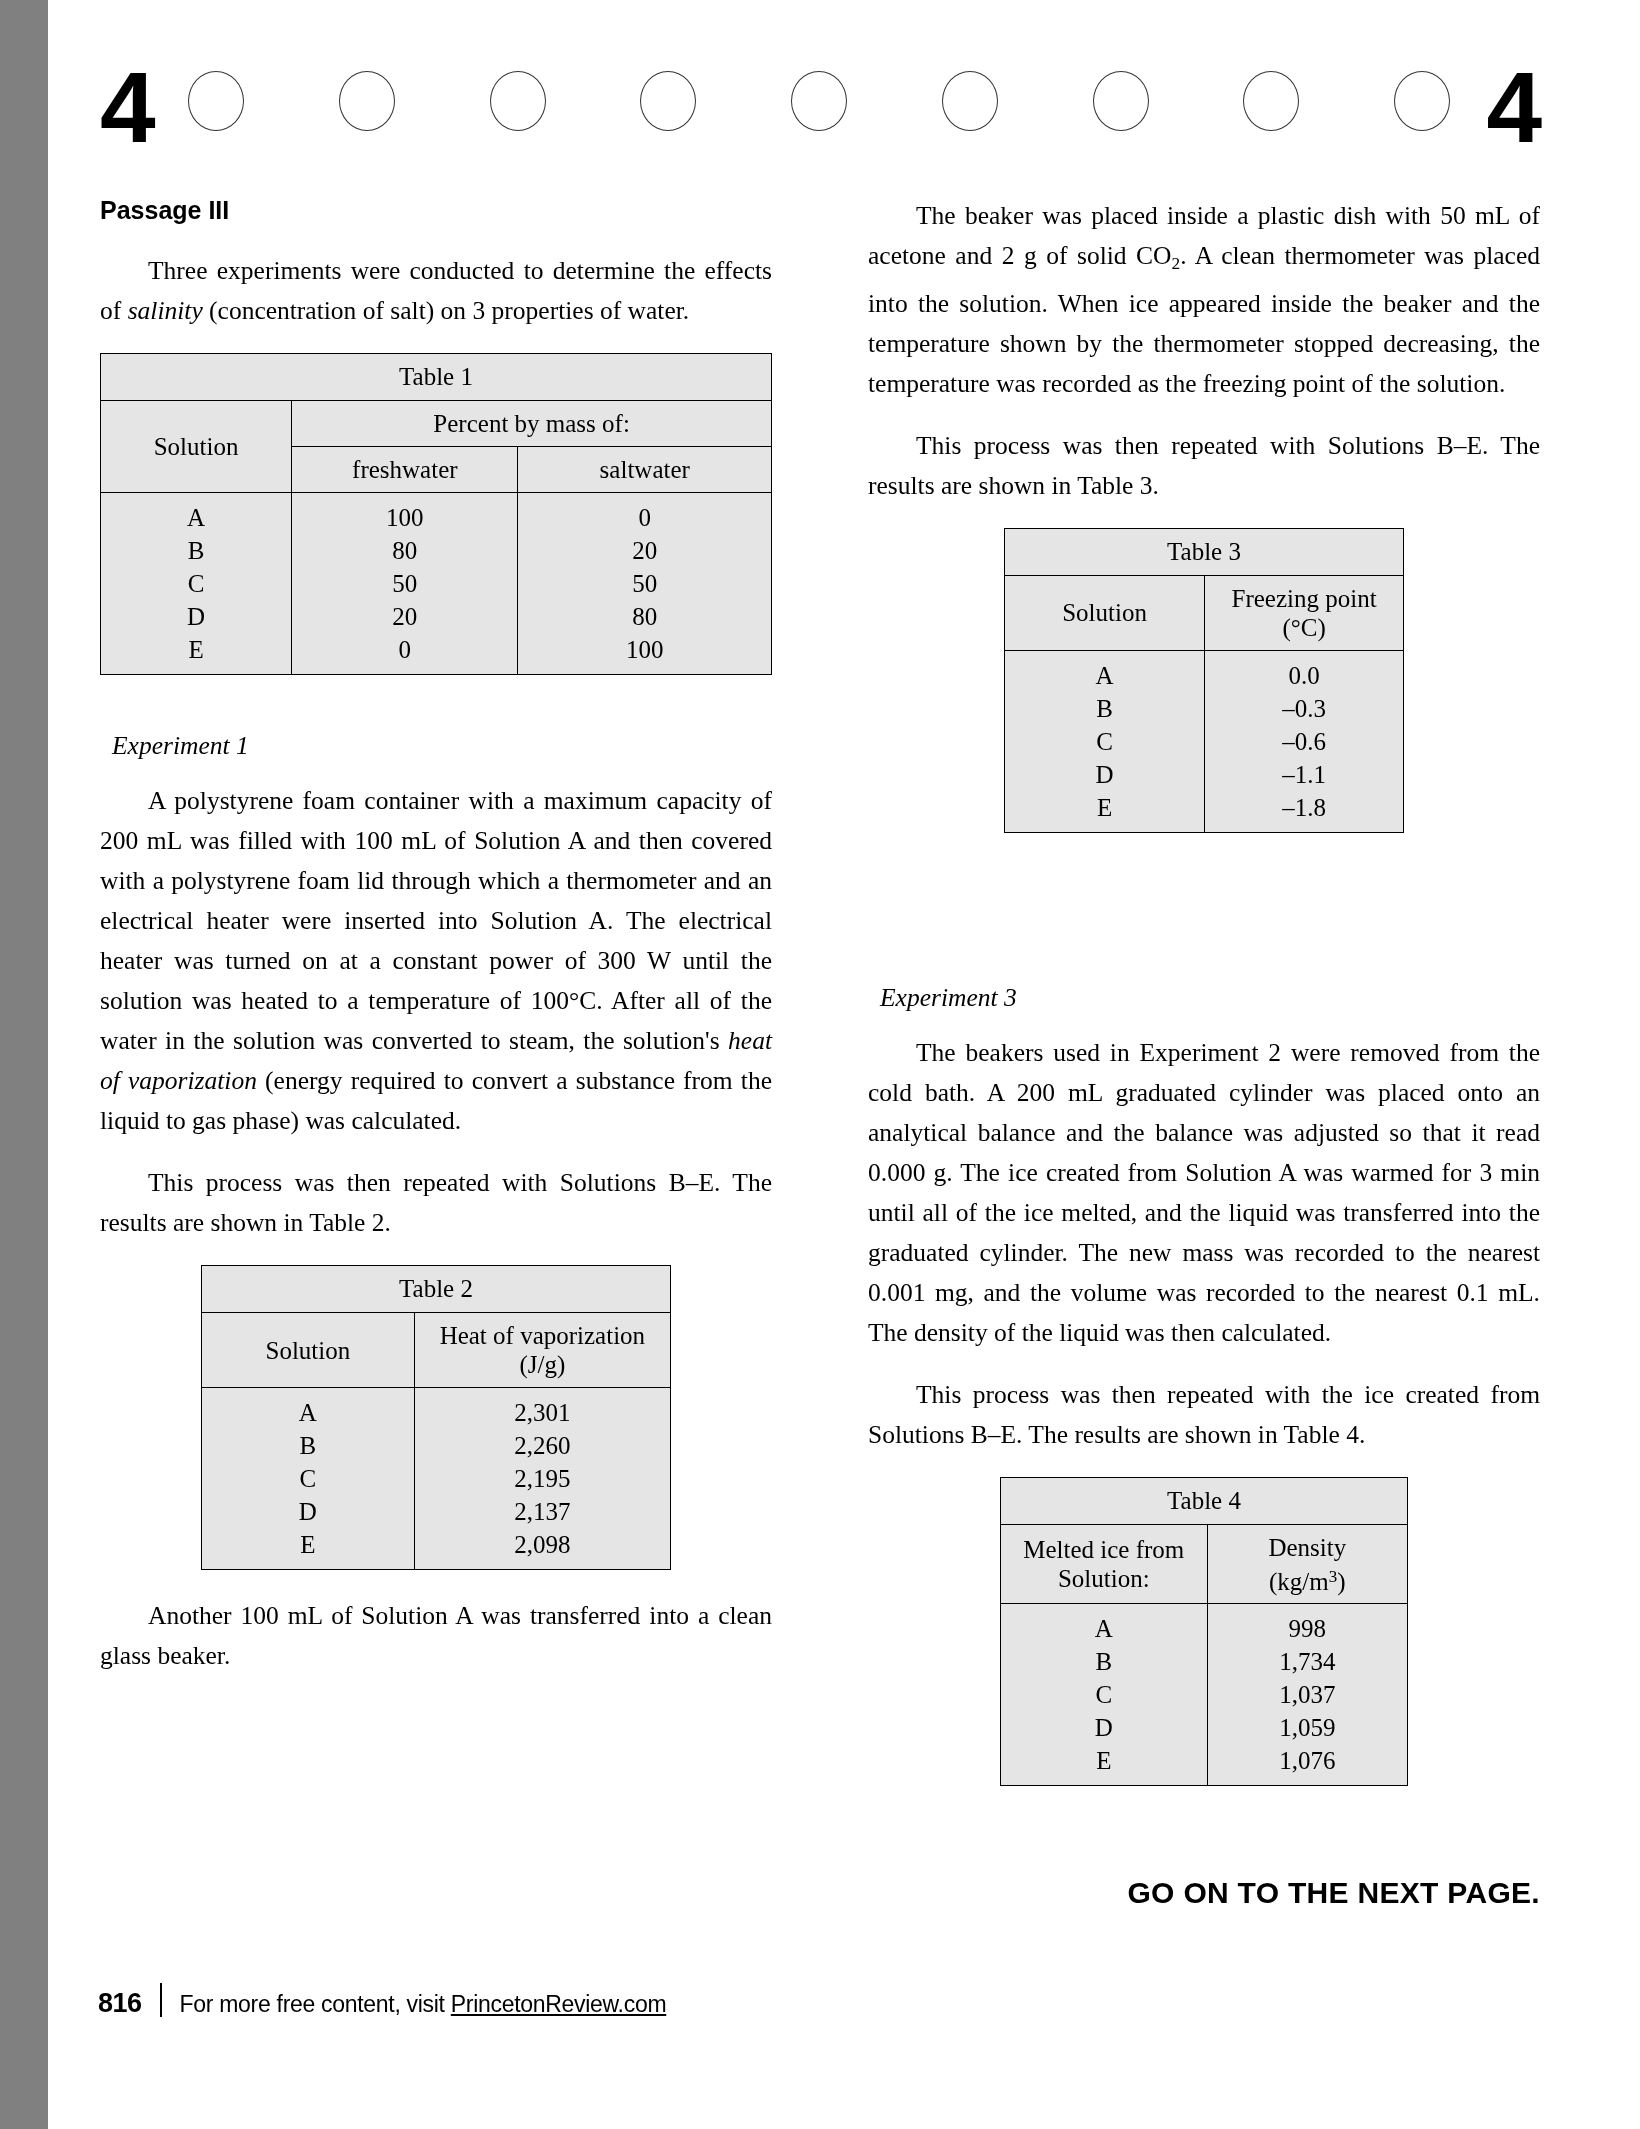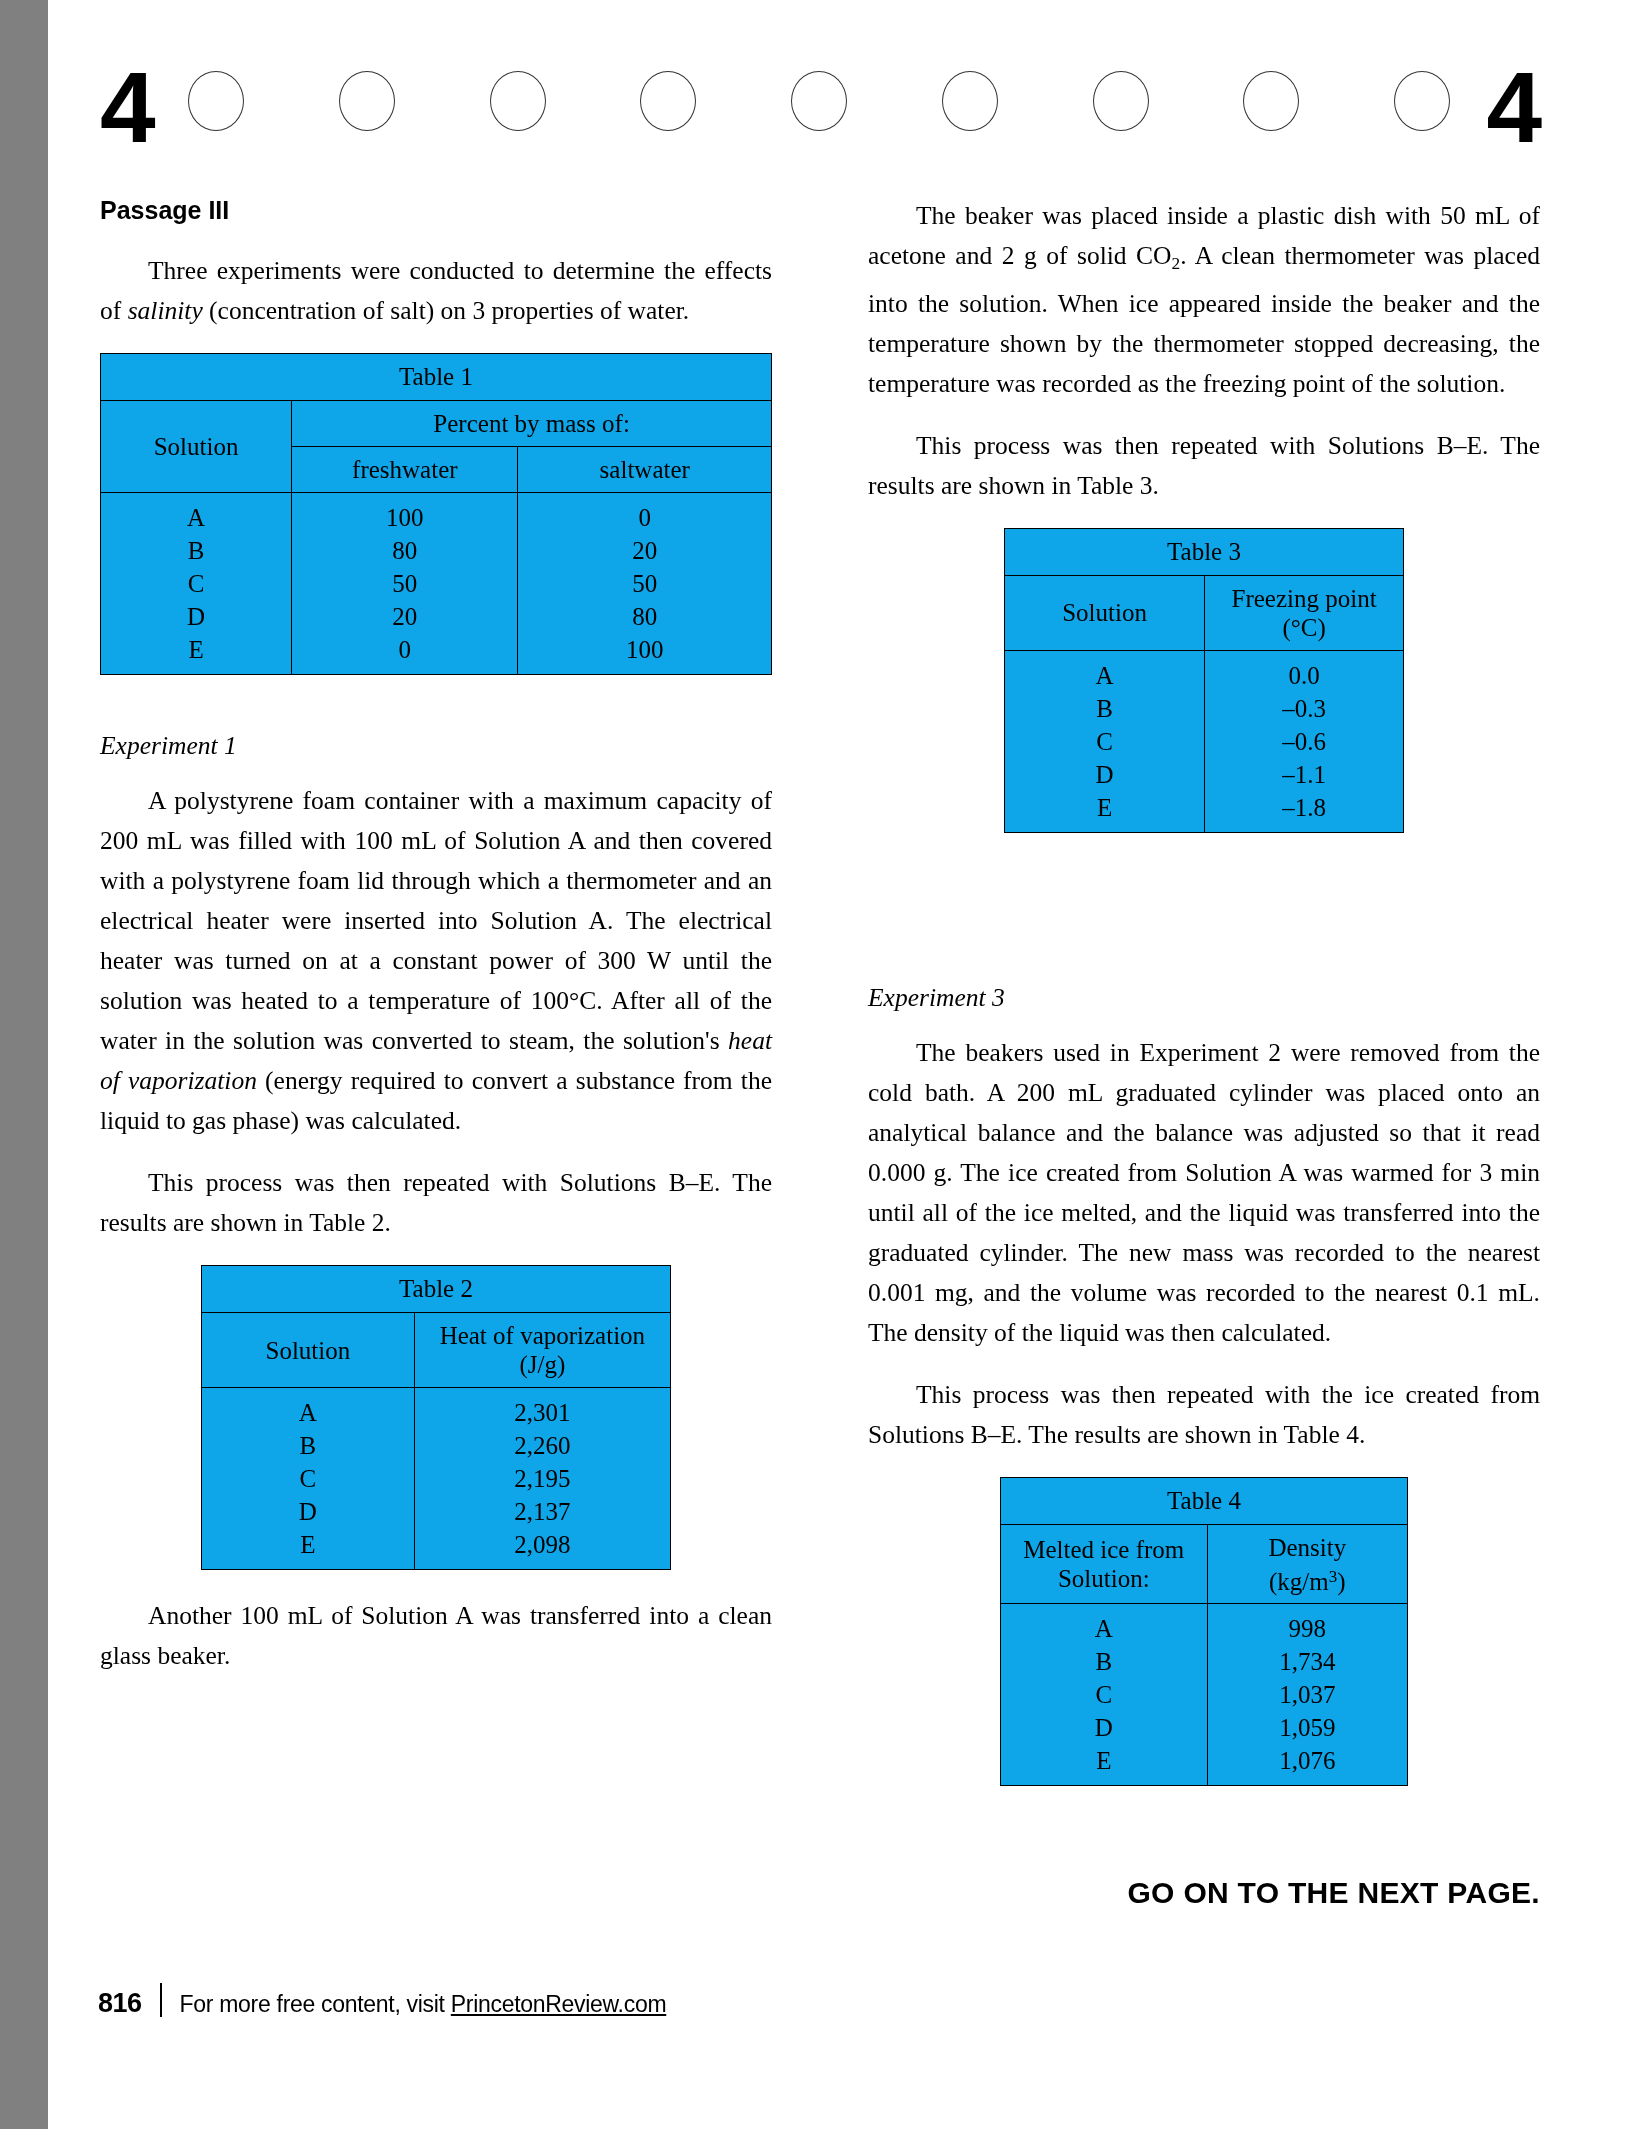--- a/index.html
+++ b/index.html
@@ -87,32 +87,32 @@
     font-size: 25.5px;
     line-height: 40px;
     text-align: justify;
     text-indent: 48px;
     hyphens: none;
   }
   .exp-head {
     font-style: italic;
     font-size: 25.5px;
     line-height: 30px;
-    margin: 6px 0 20px 0;
+    margin: 6px 0 20px 12px;
   }
   i.it { font-style: italic; }
   sub { font-size: 0.68em; vertical-align: -0.28em; }
   sup { font-size: 0.68em; vertical-align: 0.45em; }
 
   
   table.dt {
     border-collapse: collapse;
     font-size: 25px;
     line-height: 29px;
-    background: #0ea5e9;
+    background: #e5e5e5;
     margin: 0 auto 26px auto;
   }
   table.dt td {
     border: 1.8px solid #000;
     text-align: center;
     vertical-align: middle;
     padding: 3px 6px;
   }
   table.dt td.title {
     padding: 8px 6px 9px 6px;

